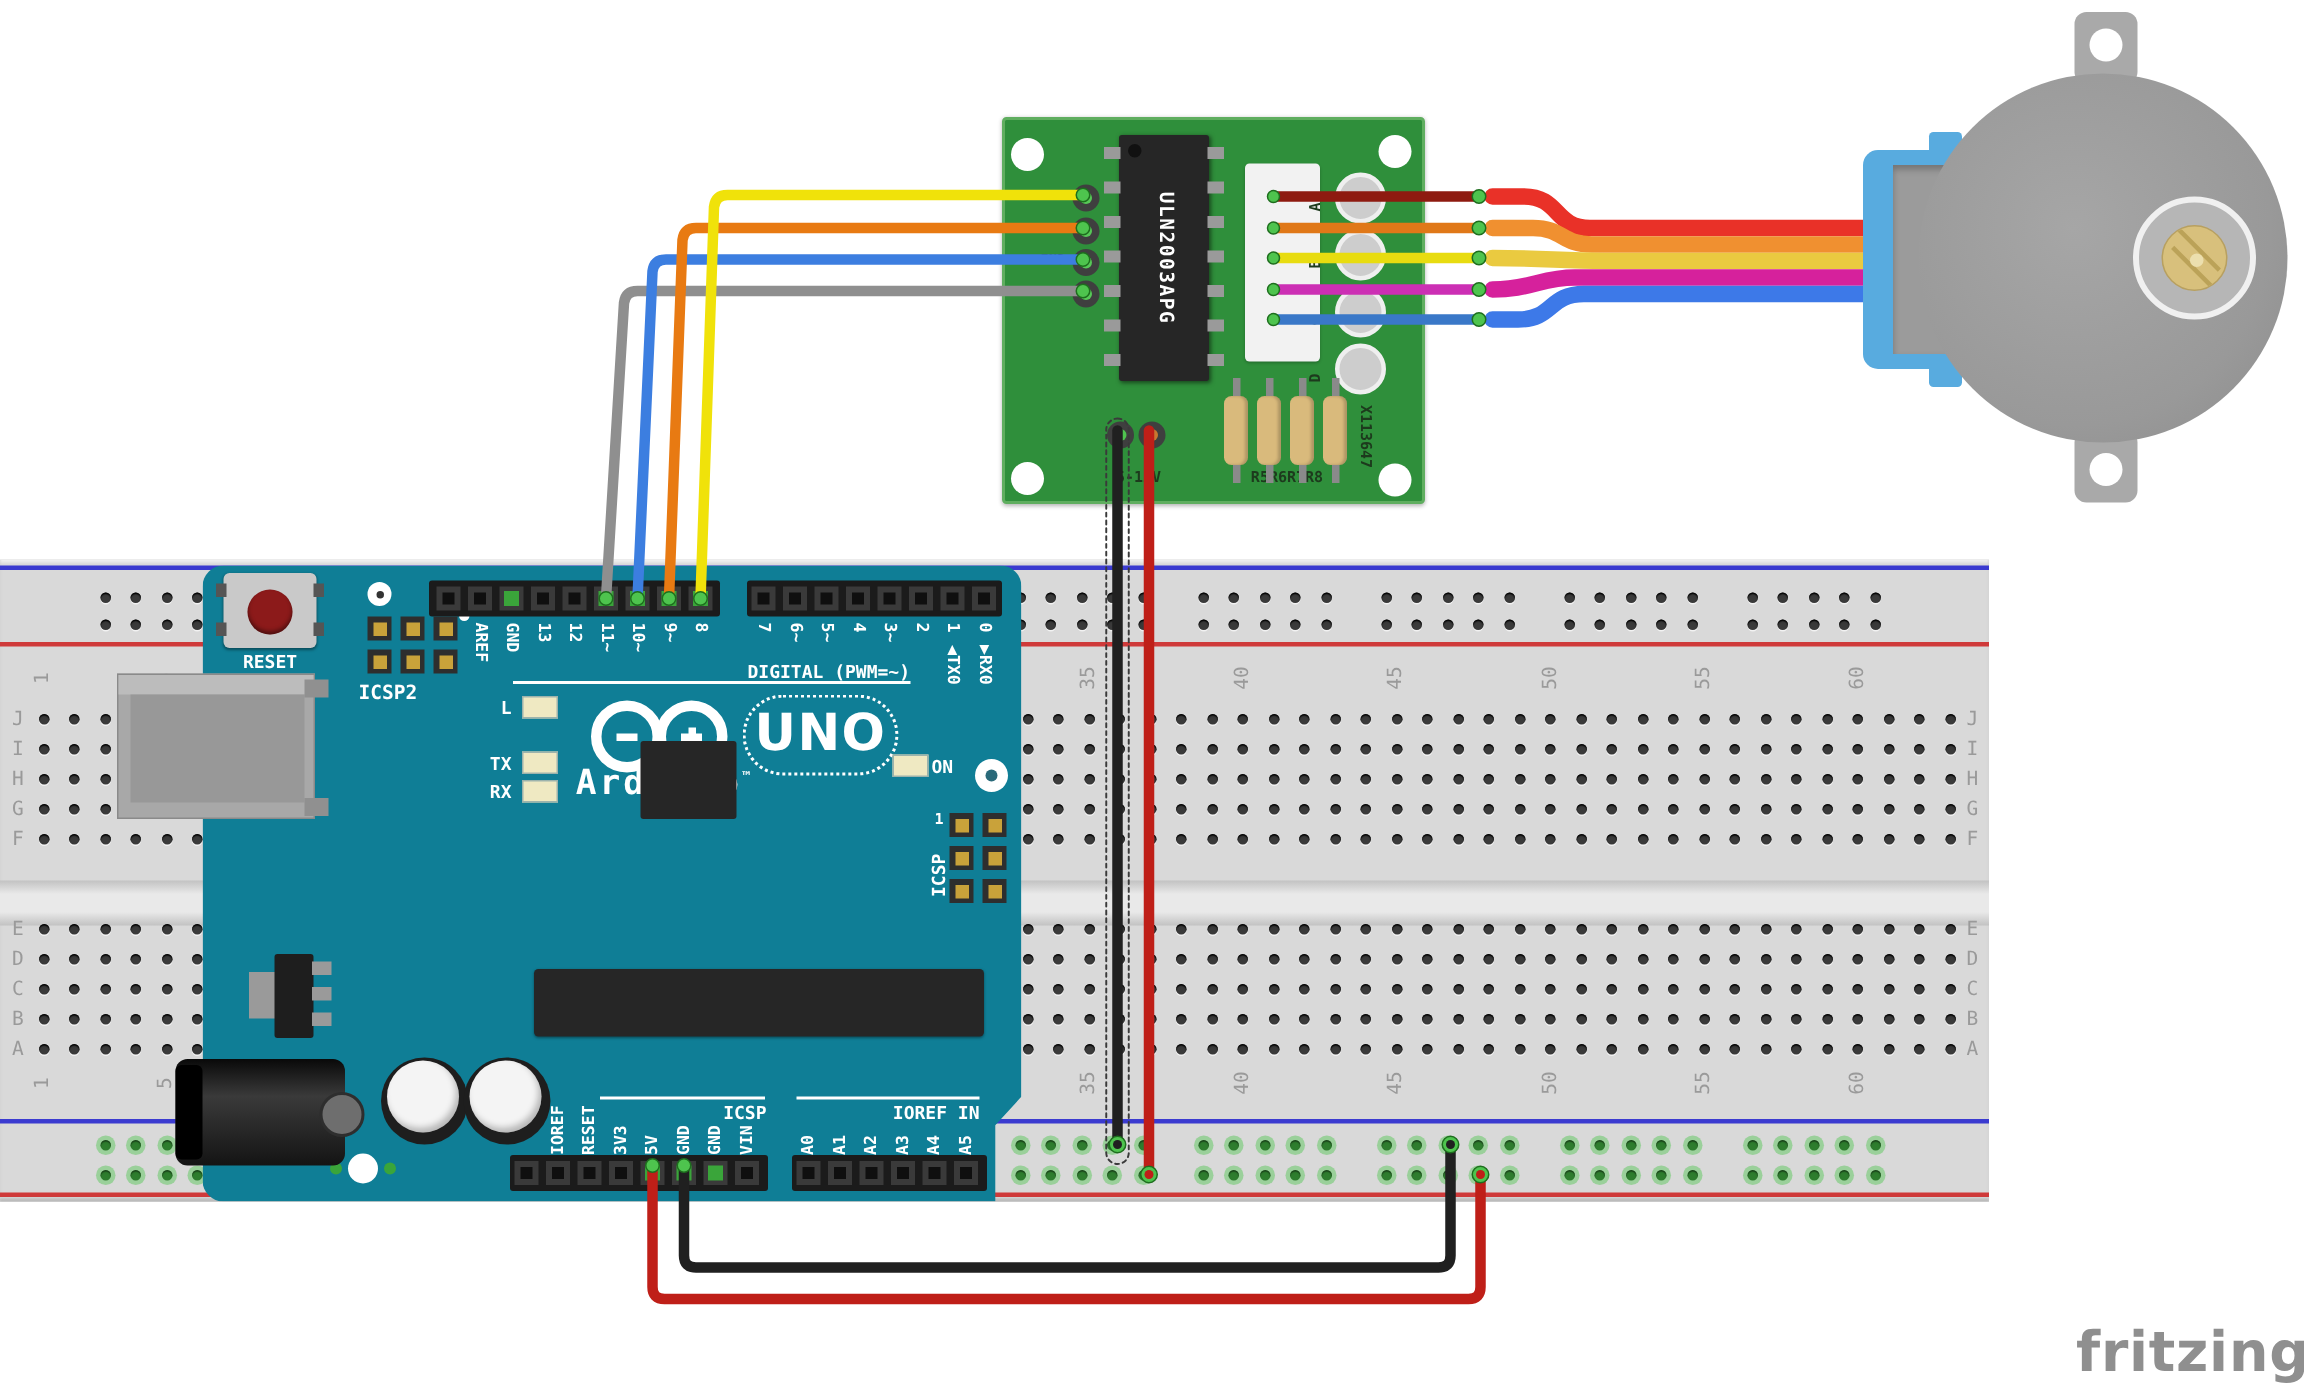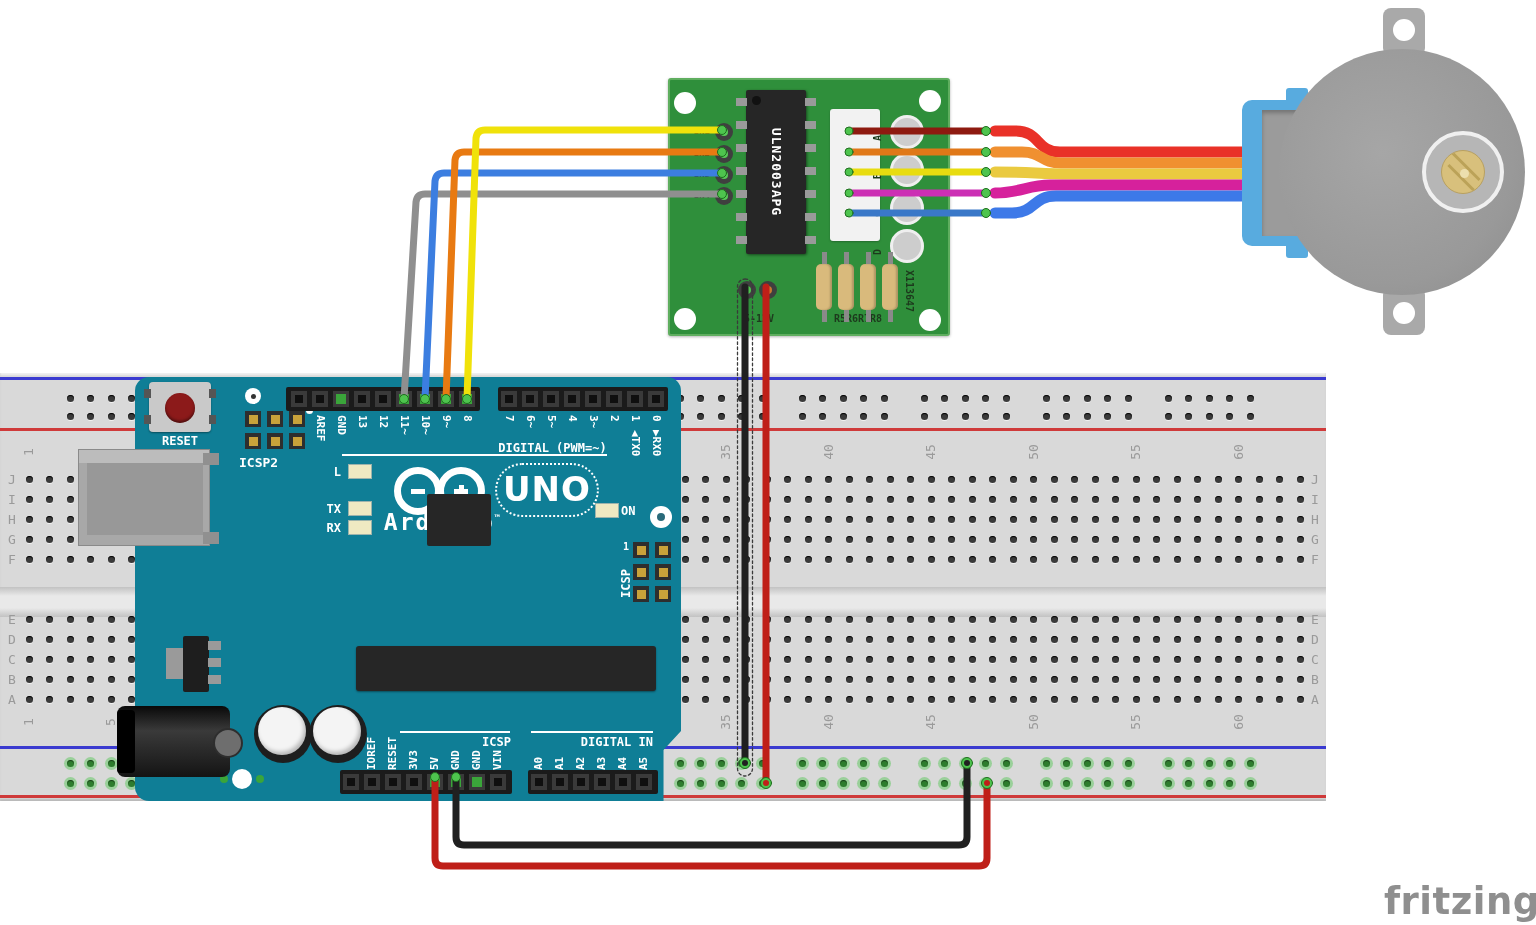--- a/index.html
+++ b/index.html
@@ -953,21 +953,21 @@
     <div class="abs" style="left:119px;top:328px;width:58px;height:58px;border-radius:50%;background:#1e1e1e">
         <div class="abs" style="left:4px;top:2px;width:48px;height:48px;border-radius:50%;background:#f4f4f4;box-shadow:inset -2px -3px 4px rgba(0,0,0,.25)"></div>
       </div>
     <div class="abs" style="left:174px;top:328px;width:58px;height:58px;border-radius:50%;background:#1e1e1e">
         <div class="abs" style="left:4px;top:2px;width:48px;height:48px;border-radius:50%;background:#f4f4f4;box-shadow:inset -2px -3px 4px rgba(0,0,0,.25)"></div>
       </div>
     <div class="wcirc" style="left:97px;top:392px;width:20px;height:20px"></div>
     <div class="abs" style="left:265px;top:354px;width:110px;height:2px;background:#fff"></div>
     <div class="sl vl" style="left:328px;top:358px;width:48px;text-align:right;font-size:12px">ICSP</div>
     <div class="abs" style="left:396px;top:354px;width:122px;height:2px;background:#fff"></div>
-    <div class="sl vl" style="left:440px;top:358px;width:78px;text-align:right;font-size:12px">DIGITAL IN</div>
+    <div class="sl vl" style="left:440px;top:358px;width:78px;text-align:right;font-size:12px">IOREF IN</div>
   <div style="position: absolute; left: 151px; top: 10px; width: 194px; height: 24px; background: rgb(27, 27, 27); border-radius: 2px;"></div>
       <div style="position: absolute; left: 363px; top: 10px; width: 170px; height: 24px; background: rgb(27, 27, 27); border-radius: 2px;"></div>
       <div class="pin " style="position: absolute; left: 156px; top: 14px;">
         <i></i>
       </div>
       <div class="pin " style="position: absolute; left: 177px; top: 14px;">
         <i></i>
       </div>
       <div class="pin g" style="position: absolute; left: 198px; top: 14px;">
         <i></i>

